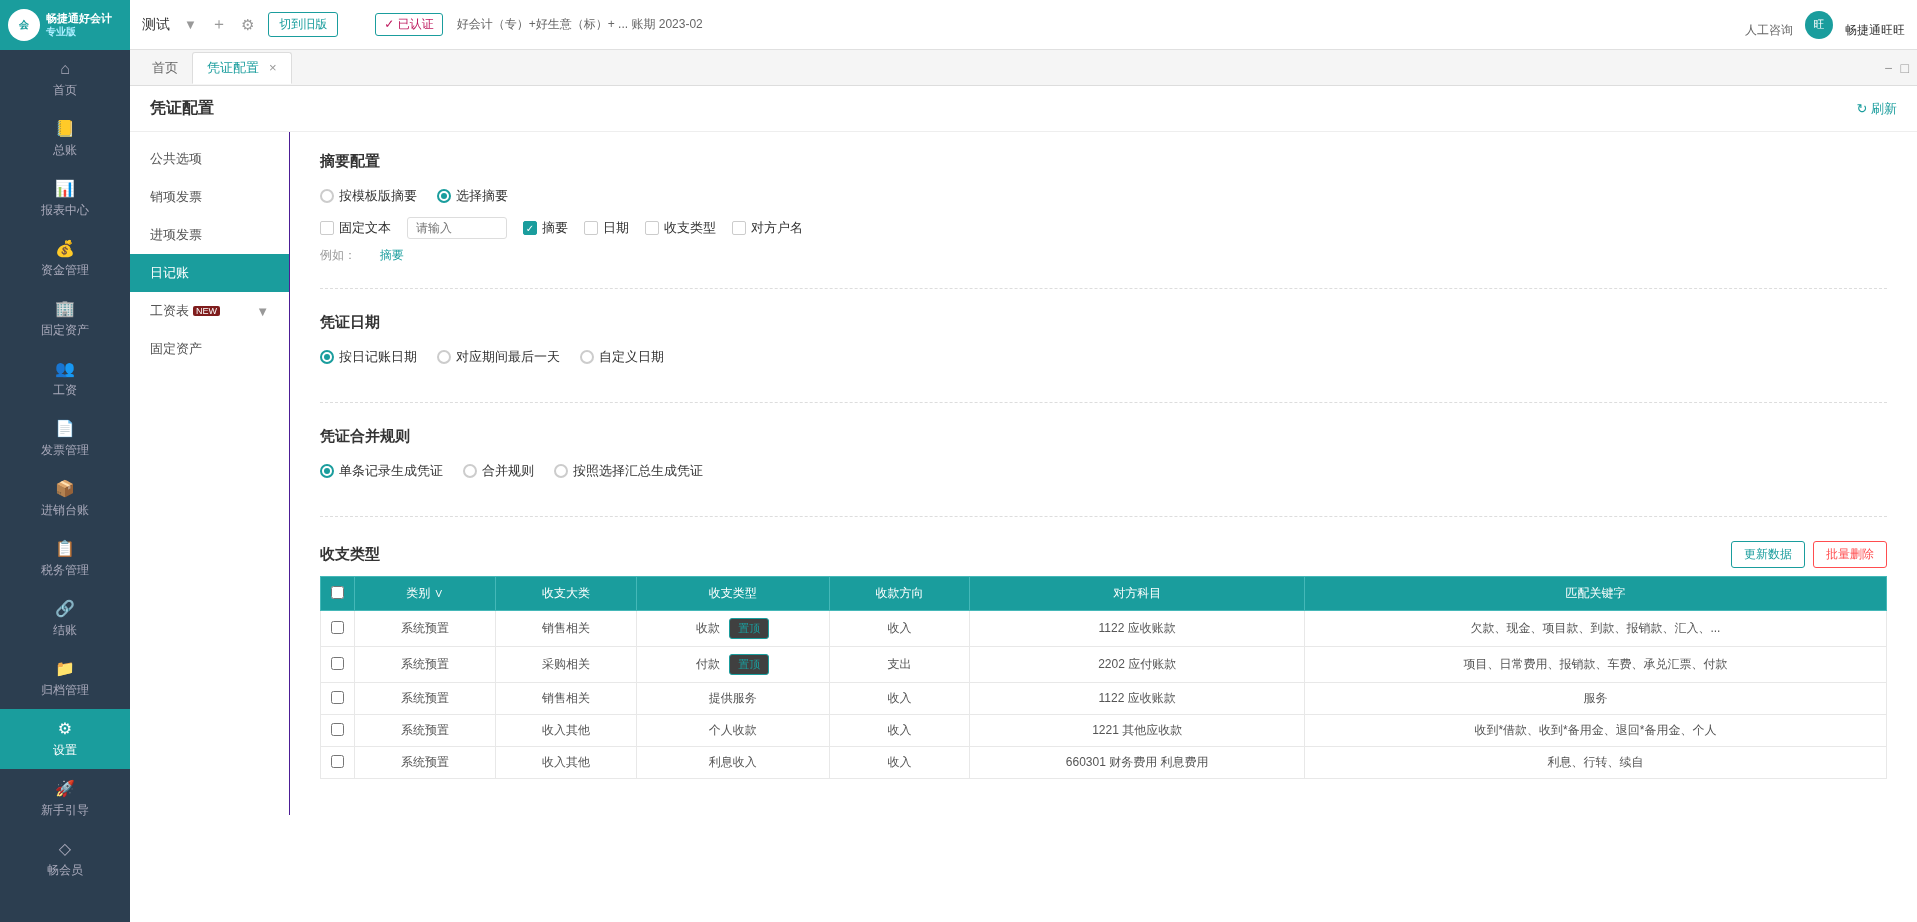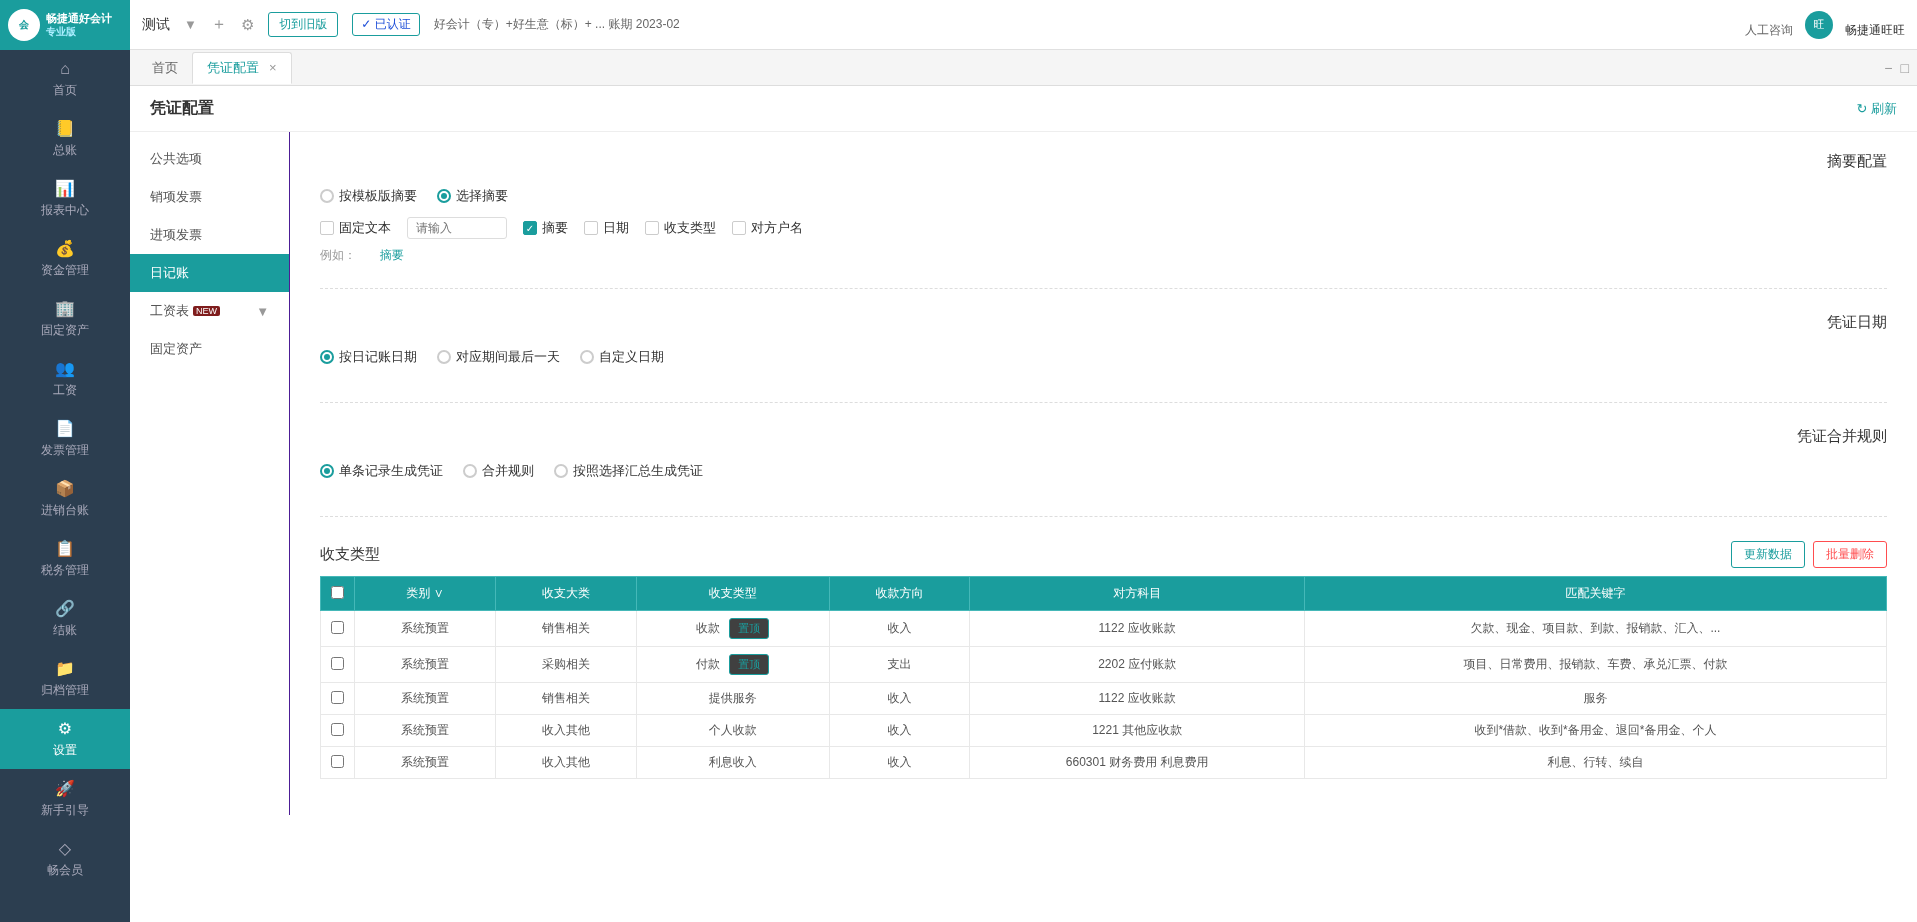--- a/index.html
+++ b/index.html
@@ -41,21 +41,21 @@
     .left-nav { width: 160px; border-right: 1px solid #4c1d95; padding: 8px 0; background: white; }
     .left-nav-item { padding: 10px 20px; cursor: pointer; color: #555; font-size: 13px; }
     .left-nav-item.active { background: #1a9d9d; color: white; }
     .new-badge { background: #7f1d1d; color: white; font-size: 9px; padding: 0 3px; border-radius: 2px; }
 
     
     .main-content { flex: 1; padding: 20px 30px; overflow-y: auto; }
 
     
     .section { margin-bottom: 24px; padding-bottom: 24px; border-bottom: 1px dashed #ddd; }
-    .section-title { font-size: 15px; font-weight: normal; color: #333; margin-bottom: 16px; text-align: right; }
+    .section-title { font-size: 15px; font-weight: bold; color: #333; margin-bottom: 16px; }
 
     
     .radio-group { display: flex; gap: 20px; align-items: center; margin-bottom: 12px; }
     .radio-item { display: flex; align-items: center; gap: 5px; cursor: pointer; font-size: 13px; }
     .radio-circle { width: 14px; height: 14px; border-radius: 50%; border: 2px solid #ccc; display: flex; align-items: center; justify-content: center; }
     .radio-circle.checked { border-color: #1a9d9d; }
     .radio-circle.checked::after { content: ''; width: 6px; height: 6px; background: #1a9d9d; border-radius: 50%; display: block; }
 
     
     .checkbox-row { display: flex; align-items: center; gap: 16px; margin-bottom: 8px; }
@@ -153,21 +153,21 @@
 </div>
 
 <div class="main-area">
 
   <div class="top-bar">
     <span style="font-size:14px;color:#333;">测试</span>
     <span style="color:#999;cursor:pointer;">▼</span>
     <span style="color:#999;cursor:pointer;font-size:16px;">＋</span>
     <span style="color:#999;cursor:pointer;font-size:15px;">⚙</span>
     <button class="top-bar-btn">切到旧版</button>
-    <span class="top-bar-badge" style="color:#1d4ed8;border-color:#1a9d9d;font-size:12px;">✓ 已认证</span>
+    <span class="top-bar-badge" style="color:#be185d;border-color:#1a9d9d;font-size:12px;margin-left:23px;">✓ 已认证</span>
     <span class="top-bar-info">好会计（专）+好生意（标）+ ...  账期  2023-02</span>
     <div class="top-bar-right">
       <span style="color:#666;cursor:pointer;">人工咨询</span>
       <div class="avatar">旺</div>
       <span style="color:#333;">畅捷通旺旺</span>
     </div>
   </div>
 
   <div class="tab-bar">
     <div class="tab">

